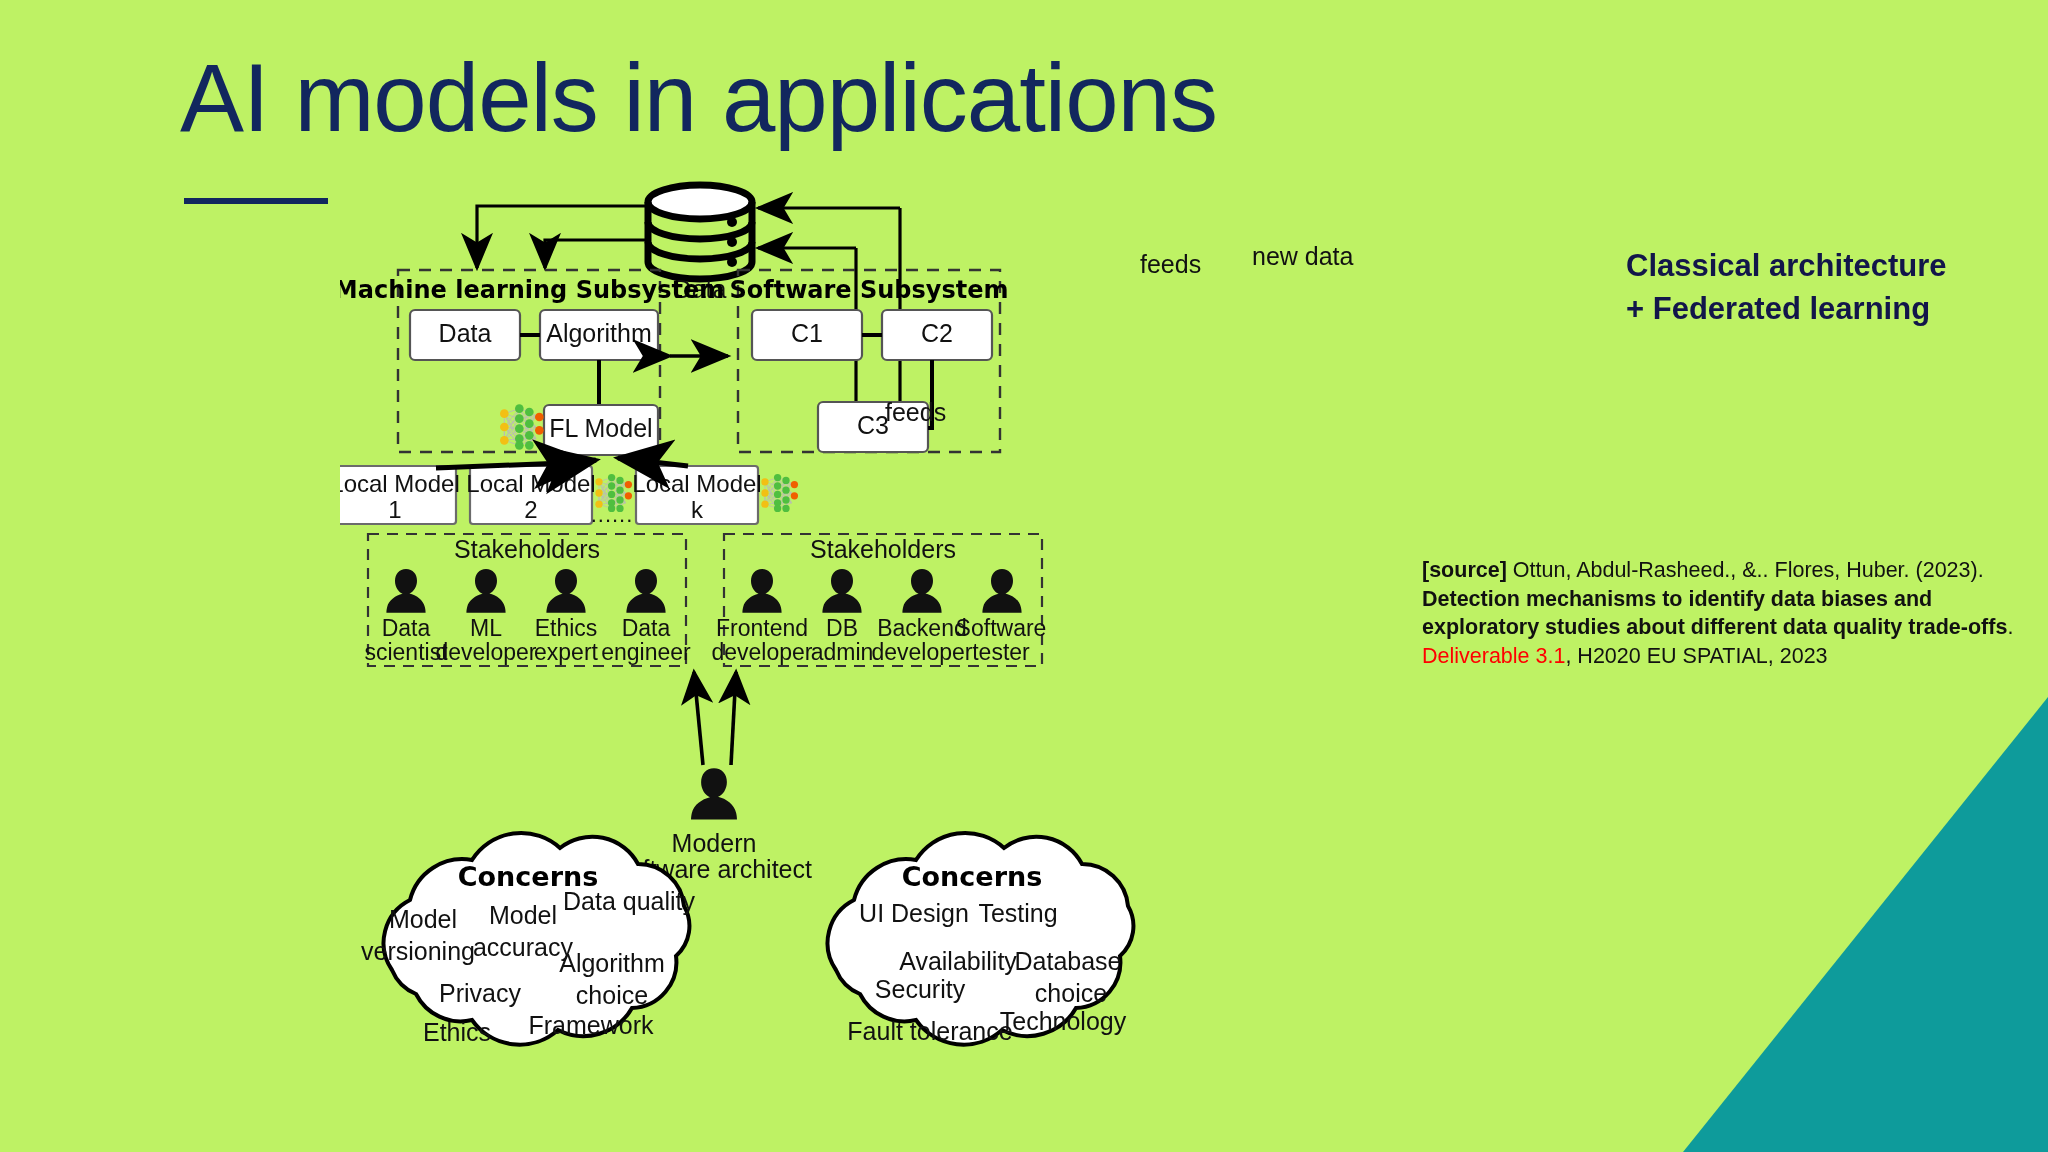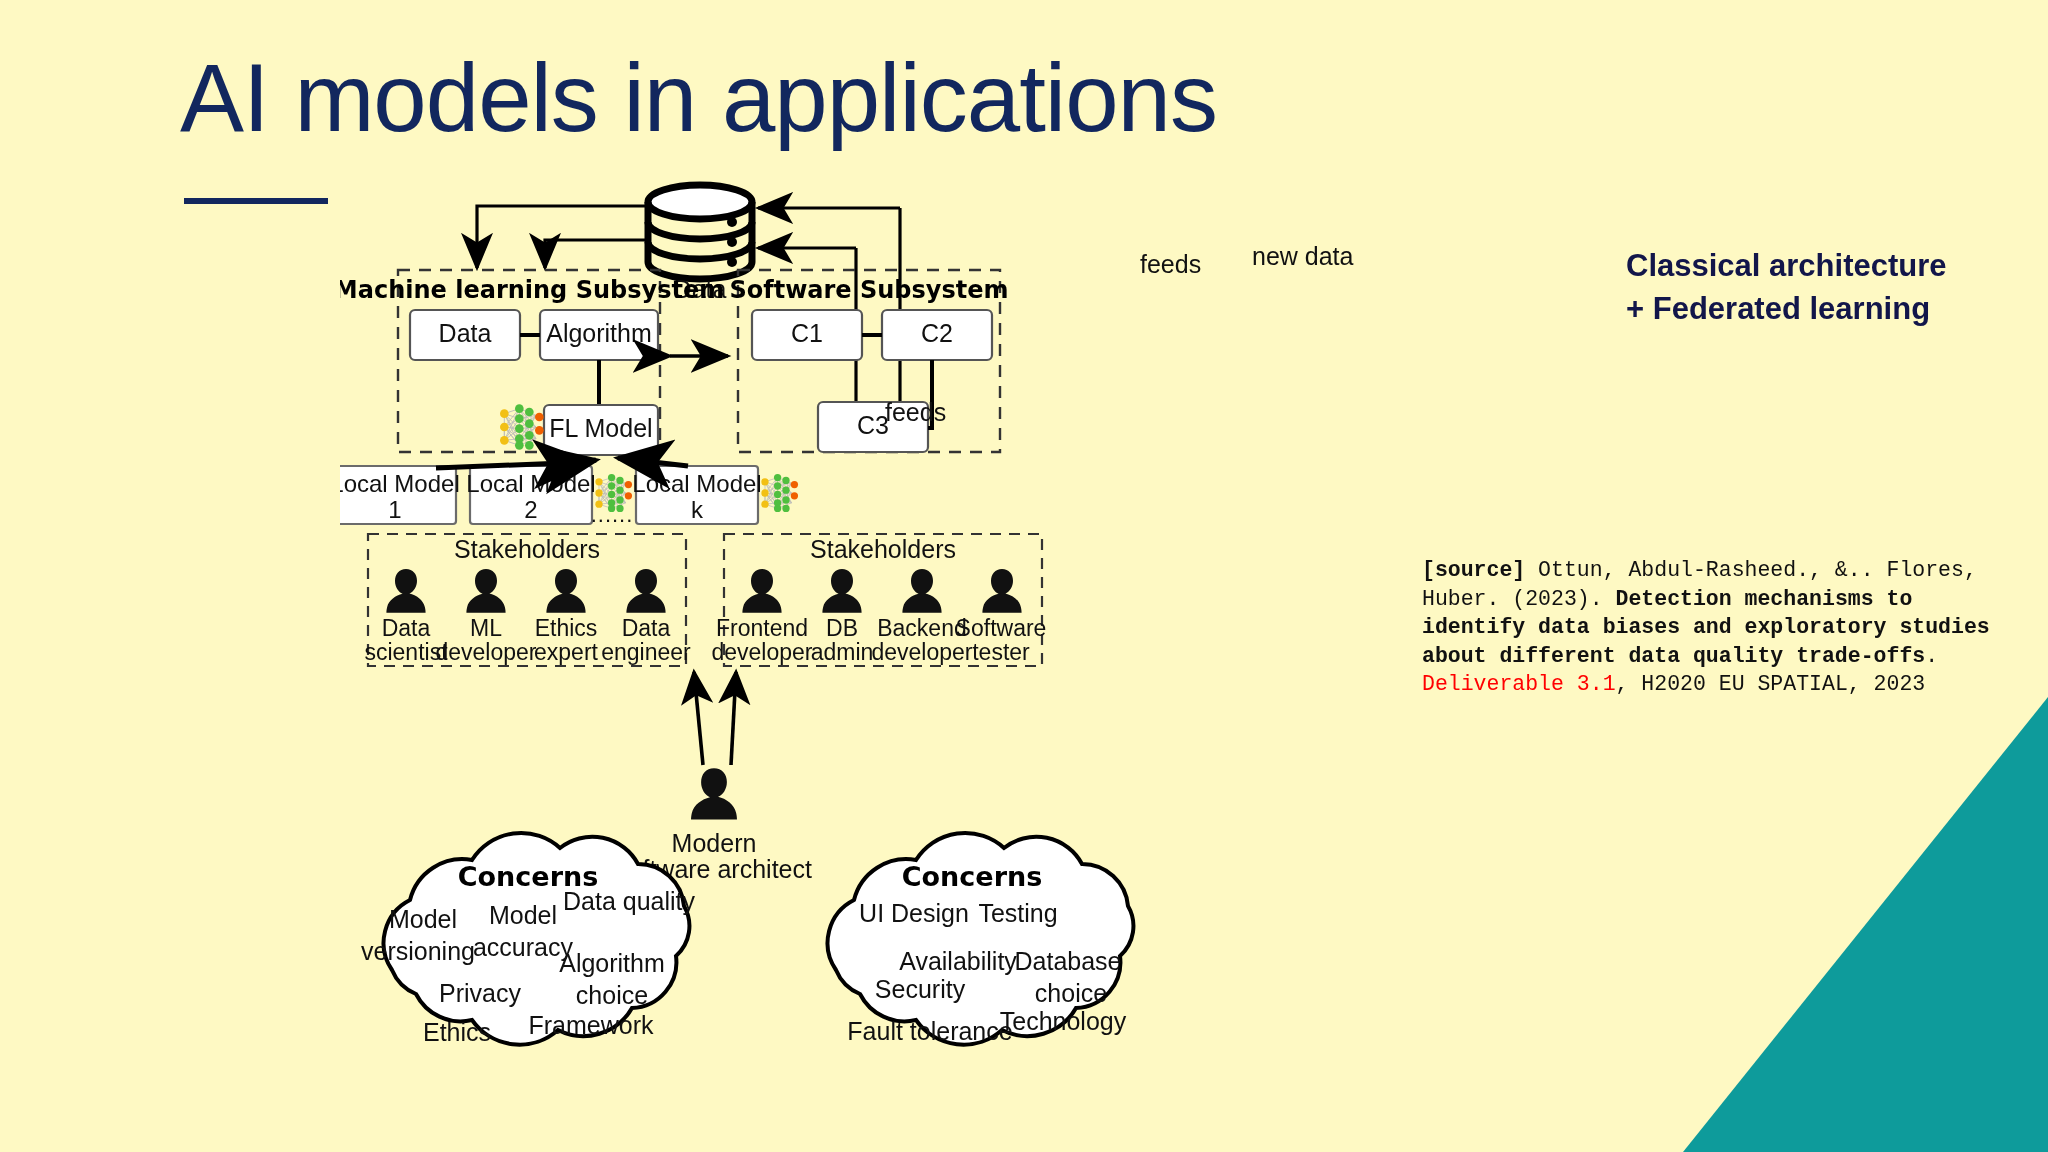--- a/index.html
+++ b/index.html
@@ -12,21 +12,21 @@
     height: 1152px;
     position: relative;
     overflow: hidden;
     font-family: "Liberation Sans", sans-serif;
   }
   #slide {
     position: absolute;
     left: 0; top: 0;
     width: 2048px;
     height: 1152px;
-    background: #fef9c3;
+    background: #bef264;
   }
   
   #slide-title {
     position: absolute;
     left: 180px;
     top: 48px;
     font-size: 96px;
     line-height: 1.05;
     font-weight: 400;
     color: #12275e;
@@ -53,21 +53,20 @@
     line-height: 1.38;
   }
   #citation {
     position: absolute;
     left: 1422px;
     top: 556px;
     width: 600px;
     font-size: 21.5px;
     line-height: 1.33;
     color: #111111;
-    font-family: Liberation Mono, monospace;
   }
   #citation b { font-weight: bold; }
   #citation .red { color: #ff0000; }
   
   #teal-triangle {
     position: absolute;
     right: 0;
     bottom: 0;
     width: 0;
     height: 0;

